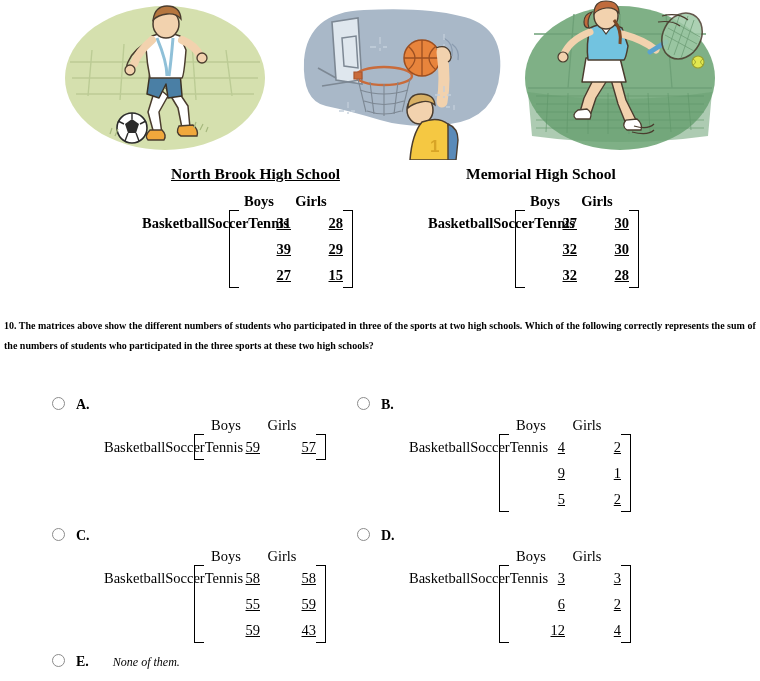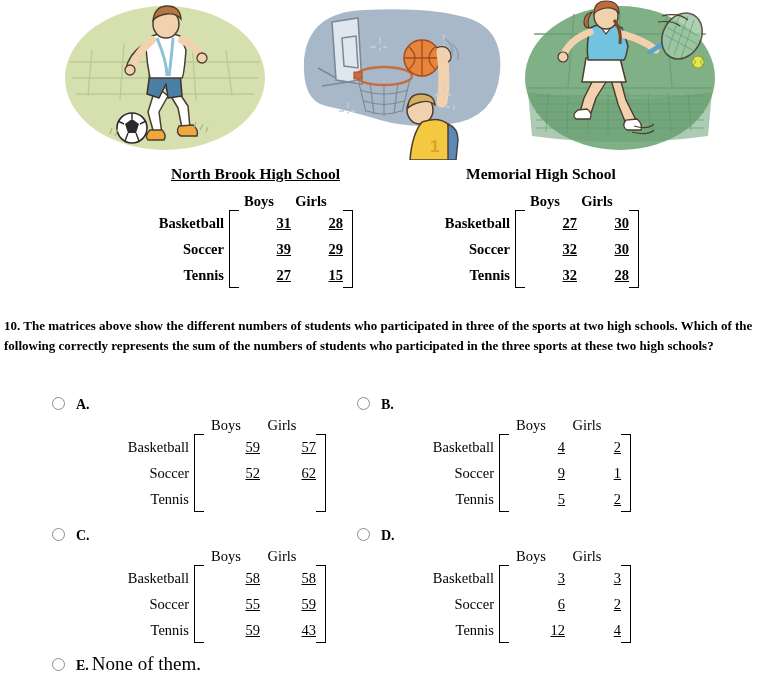--- a/index.html
+++ b/index.html
@@ -59,21 +59,21 @@
   .matrix-colhead .cell {
     text-align: center;
   }
 
   .matrix-body {
     display: flex;
     align-items: stretch;
   }
   .row-labels {
     display: flex;
-    flex-direction: column;
+    flex-direction: row;
     justify-content: space-between;
     text-align: right;
     padding-right: 5px;
   }
   .row-labels .rlabel {
     height: 26px;
     line-height: 26px;
     white-space: nowrap;
   }
   .bracket {
@@ -105,21 +105,21 @@
   .top-matrix .cell { width: 52px; }
   .top-matrix .row-labels { width: 82px; }
 
   
   #question-text {
     position: absolute;
     left: 4px;
     top: 316px;
     width: 752px;
     font-weight: bold;
-    font-size: 13px;
+    font-size: 10px;
     line-height: 19.5px;
     text-align: left;
   }
 
   
   .choice {
     position: absolute;
   }
   #choice-a { left: 52px;  top: 396px; }
   #choice-b { left: 357px; top: 396px; }
@@ -143,22 +143,23 @@
     position: relative;
     top: 1px;
   }
   .choice-letter {
     font-weight: bold;
     font-size: 14px;
     margin-left: 11px;
     flex: 0 0 auto;
   }
   .choice-inline-text {
-    font-size: 19px;
-    margin-left: 3px;
+    font-size: 12px;
+    margin-left: 24px;
+    font-style: italic;
   }
 
   .choice-matrix {
     position: absolute;
     left: 52px;
     top: 0px;
     font-size: 14.5px;
   }
   .choice-matrix .cell { width: 56px; }
   .choice-matrix .row-labels { width: 85px; }
@@ -424,24 +425,20 @@
           <div class="rlabel">Basketball</div>
           <div class="rlabel">Soccer</div>
           <div class="rlabel">Tennis</div>
         </div>
         <div class="bracket"></div>
         <div class="matrix-grid">
           <div class="mrow">
             <div class="cell">59</div>
             <div class="cell">57</div>
           </div>
-          <div class="mrow">
-            <div class="cell">52</div>
-            <div class="cell">62</div>
-          </div>
         </div>
         <div class="bracket right"></div>
       </div>
     </div>
   </div>
 </div>
 
 <div class="choice" id="choice-b">
   <div class="choice-head">
     <span class="radio"></span>

